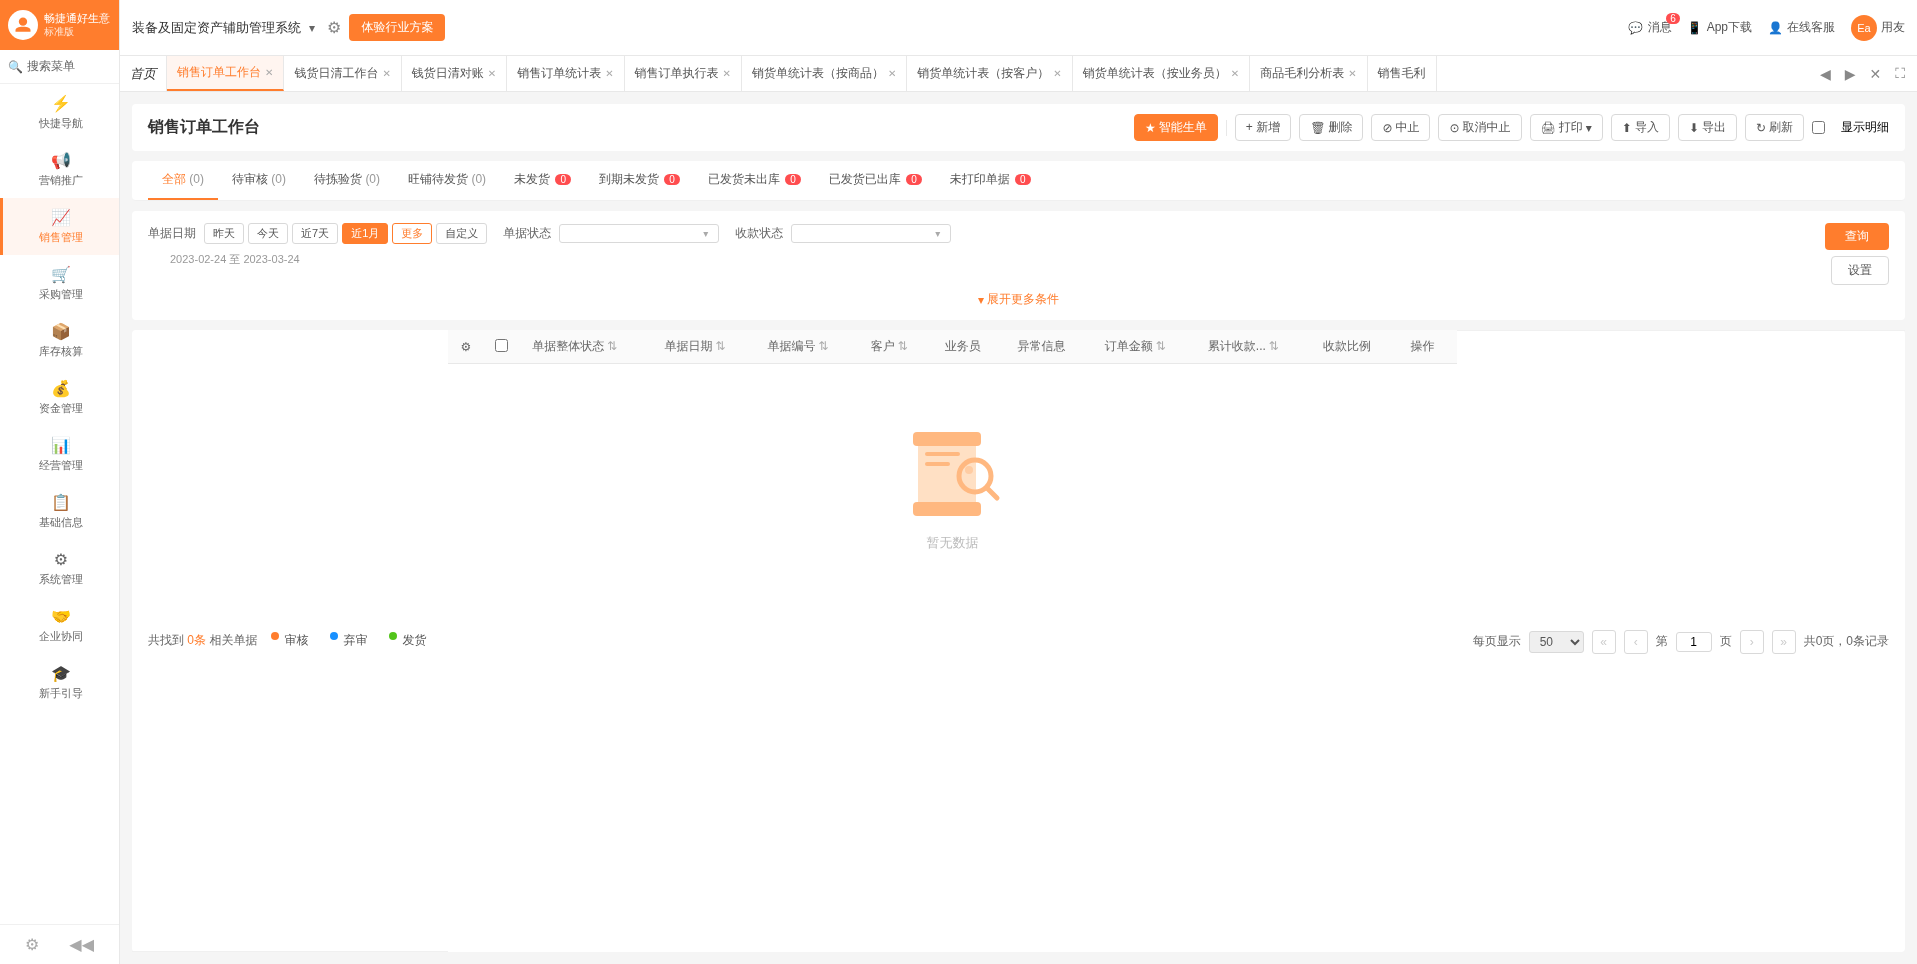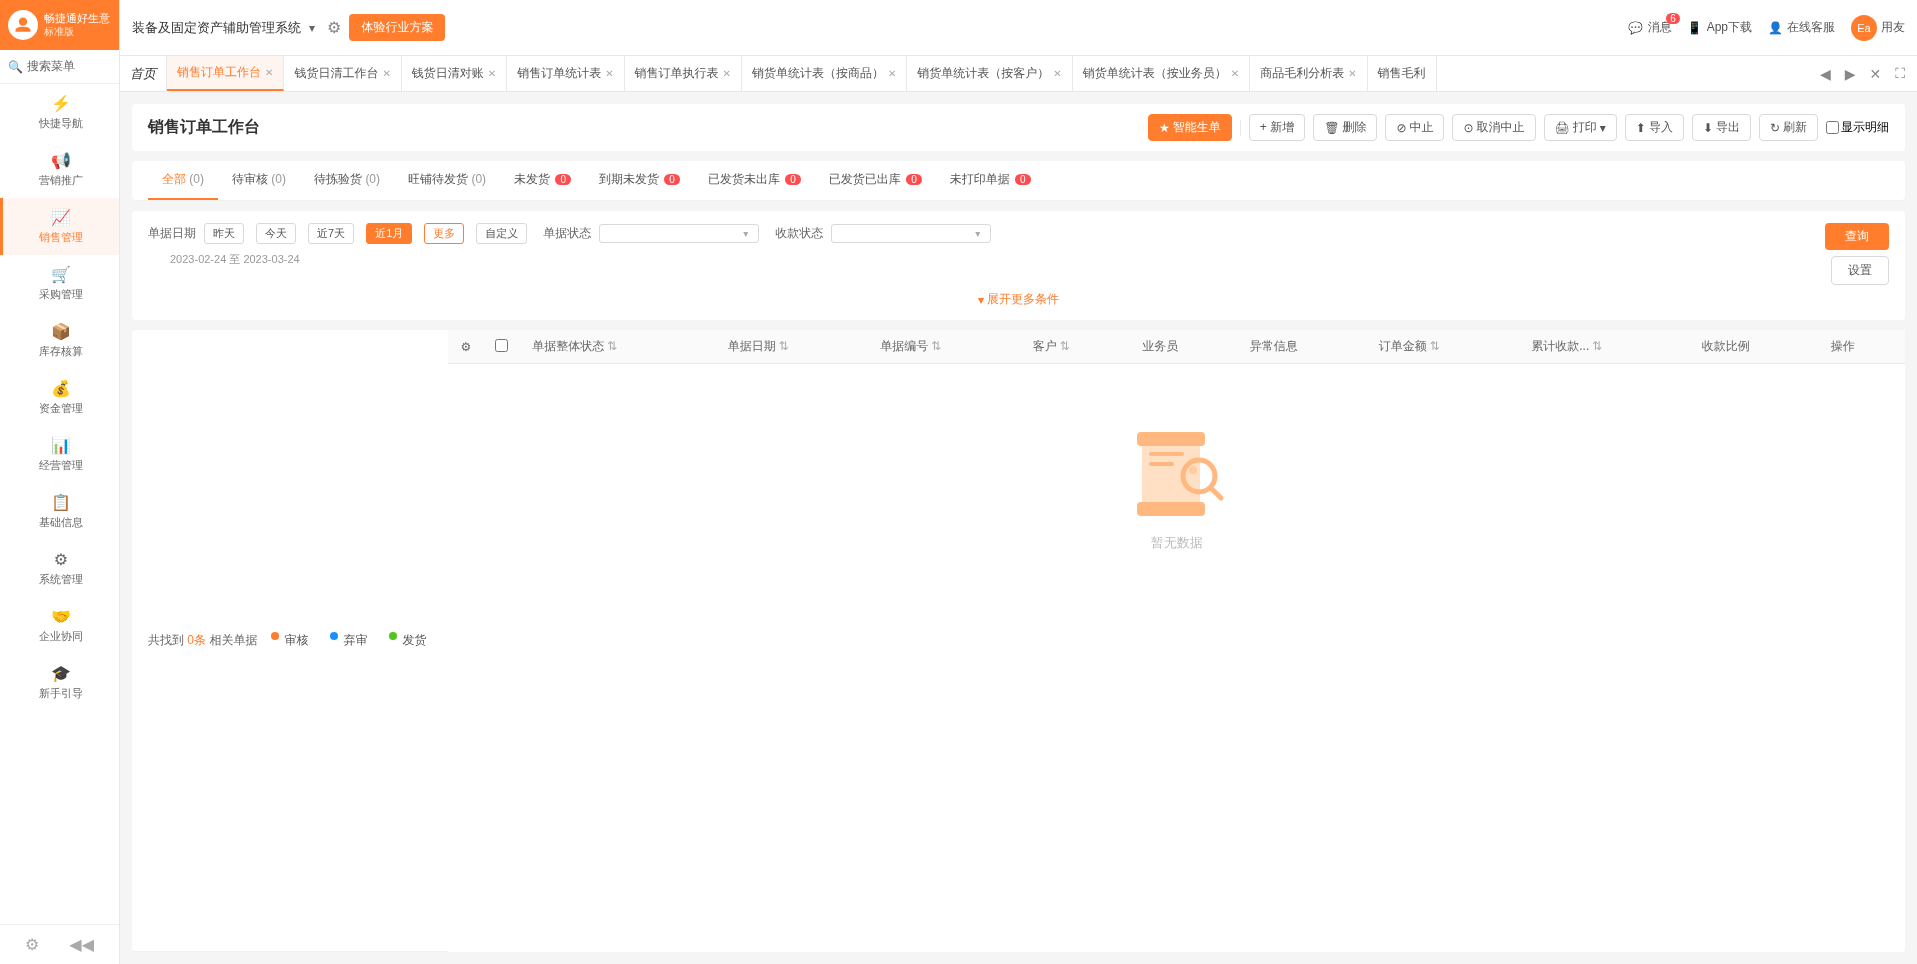--- a/index.html
+++ b/index.html
@@ -60,21 +60,21 @@
     .filter-tab { padding: 10px 14px; cursor: pointer; font-size: 12px; color: #555; border-bottom: 2px solid transparent; white-space: nowrap; }
     .filter-tab.active { color: #ff7d2d; border-bottom: 2px solid #ff7d2d; }
     .filter-tab .count-badge { background: #ff4d4f; color: #fff; border-radius: 8px; padding: 0 5px; font-size: 10px; margin-left: 2px; }
     .filter-tab .count-zero { color: #999; }
 
     
     .filter-area { background: #fff; padding: 12px 16px; border-radius: 4px; }
     .filter-row { display: flex; align-items: center; gap: 16px; flex-wrap: wrap; }
     .filter-item { display: flex; align-items: center; gap: 8px; }
     .filter-label { color: #666; font-size: 12px; white-space: nowrap; }
-    .filter-date-btns { display: flex; gap: 12px; align-items: center; }
+    .filter-date-btns { display: flex; gap: 4px; align-items: center; }
     .date-btn { padding: 2px 8px; border: 1px solid #d9d9d9; border-radius: 3px; cursor: pointer; font-size: 11px; color: #555; background: #fff; }
     .date-btn.active { background: #ff7d2d; color: #fff; border-color: #ff7d2d; }
     .date-btn.more { color: #ff7d2d; border-color: #ff7d2d; }
     .date-range { font-size: 11px; color: #999; margin-left: 22px; }
     .filter-select { display: flex; align-items: center; gap: 4px; padding: 3px 10px; border: 1px solid #d9d9d9; border-radius: 3px; min-width: 120px; cursor: pointer; background: #fff; font-size: 12px; color: #999; }
     .filter-select-arrow { color: #aaa; font-size: 10px; margin-left: auto; }
     .expand-btn { display: flex; align-items: center; gap: 3px; cursor: pointer; color: #ff7d2d; font-size: 12px; margin: 0 auto; }
     .query-btn { background: #ff7d2d; color: #fff; border: none; padding: 5px 20px; border-radius: 4px; cursor: pointer; font-size: 12px; }
     .setting-btn { background: #fff; color: #555; border: 1px solid #d9d9d9; padding: 5px 16px; border-radius: 4px; cursor: pointer; font-size: 12px; }
     .filter-actions-col { display: flex; flex-direction: column; gap: 6px; align-items: flex-end; }
@@ -302,21 +302,21 @@
           <span>导入</span>
         </button>
         <button class="action-btn">
           <span>⬇</span>
           <span>导出</span>
         </button>
         <button class="action-btn">
           <span>↻</span>
           <span>刷新</span>
         </button>
-        <label style="display:flex;align-items:center;gap:2px;cursor:pointer;">
+        <label style="display:flex;align-items:center;gap:16px;cursor:pointer;">
           <input type="checkbox" style="">
           <span>显示明细</span>
         </label>
       </div>
     </div>
 
     <div class="filter-tabs">
       <div class="filter-tab-list">
         <div class="filter-tab active">
           <span>全部</span>
@@ -463,15 +463,31 @@
             </svg>
           </div>
           <span class="empty-text">暂无数据</span>
         </div>
       </div>
 
       <div class="scrollbar-area">
         <div class="scrollbar-thumb"></div>
       </div>
 
+      <div class="pagination">
+        <span class="pagination-info">每页显示</span>
+        <select class="pagination-select">
+          <option>50</option>
+          <option>100</option>
+          <option>200</option>
+        </select>
+        <div class="pagination-btn disabled">«</div>
+        <div class="pagination-btn disabled">‹</div>
+        <span class="pagination-info">第</span>
+        <input class="pagination-page-input" type="text" value="1" style="">
+        <span class="pagination-info">页</span>
+        <div class="pagination-btn disabled">›</div>
+        <div class="pagination-btn disabled">»</div>
+        <span class="pagination-info">共0页，0条记录</span>
+      </div>
     </div>
   </div>
 </div>
 
 </body></html>

